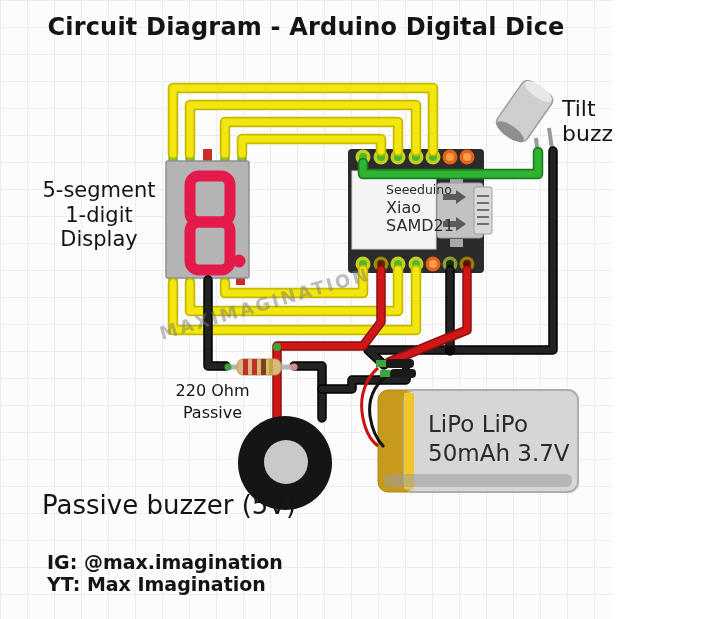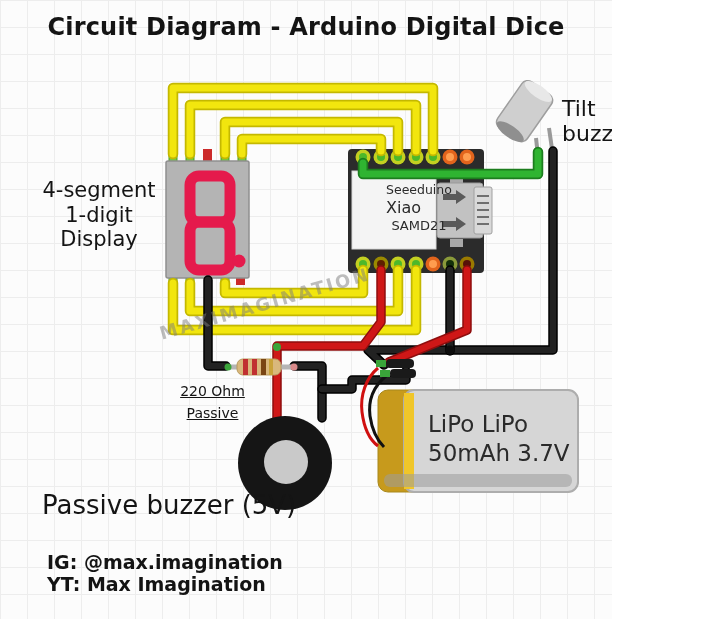--- a/index.html
+++ b/index.html
@@ -10,27 +10,27 @@
       linear-gradient(#ededed 1px, transparent 1px),
       linear-gradient(90deg,#ededed 1px, transparent 1px);
     background-size:27px 27px;
     font-family:"DejaVu Sans","Liberation Sans",sans-serif;
   }
   svg{position:absolute;left:0;top:0;}
   .lbl{position:absolute;color:#141414;}
   .title{width:100%;text-align:center;top:13px;font-size:24px;font-weight:700;letter-spacing:.2px;}
   .display-lbl{left:29px;top:178px;width:140px;text-align:center;font-size:21px;line-height:24.5px;}
   .tilt-lbl{left:562px;top:96px;font-size:22px;}
-  .res-lbl{left:150px;top:380px;width:125px;text-align:center;font-size:14px;line-height:22px;text-decoration:underline;}
+  .res-lbl{left:150px;top:380px;width:125px;text-align:center;font-size:16px;line-height:22px;}
   .buzzer-lbl{left:42px;top:490px;font-size:26px;}
   .lipo-lbl{left:428px;top:410px;font-size:23px;line-height:29px;color:#2a2a2a;}
   .xiao-lbl{left:357px;top:182px;color:#2b2b2b;margin-left:29px;}
   .xiao-lbl .l1{font-size:12.5px;line-height:16px;}
   .xiao-lbl .l2{font-size:16px;line-height:20px;}
-  .xiao-lbl .l3{font-size:13px;line-height:16px;text-align:center;}
+  .xiao-lbl .l3{font-size:16px;line-height:16px;}
   .footer{left:47px;top:551px;font-size:19px;font-weight:700;line-height:22px;}
   .watermark{
     left:160px;top:323px;font-size:18px;font-weight:700;letter-spacing:2.5px;
     color:#7d7d7d;opacity:.5;transform:rotate(-16deg);transform-origin:left center;
   }
 </style>
 </head>
 <body>
 
 <div class="page">
@@ -185,21 +185,21 @@
       <circle cx="286" cy="462" r="22" style="fill:var(--buzzer-inner)"></circle>
     </g>
 
     <circle cx="277" cy="347" r="4" fill="#3aa53a"></circle>
     <circle cx="450" cy="350" r="4.5" fill="#0d0d0d"></circle>
   </svg>
 
   <div class="lbl title">Circuit Diagram - Arduino Digital Dice</div>
 
   <div class="lbl display-lbl">
-    <div>4-segment</div>
+    <div>5-segment</div>
     <div>1-digit</div>
     <div>Display</div>
   </div>
 
   <div class="lbl xiao-lbl">
     <div class="l1">Seeeduino</div>
     <div class="l2">Xiao</div>
     <div class="l3">SAMD21</div>
   </div>
 

